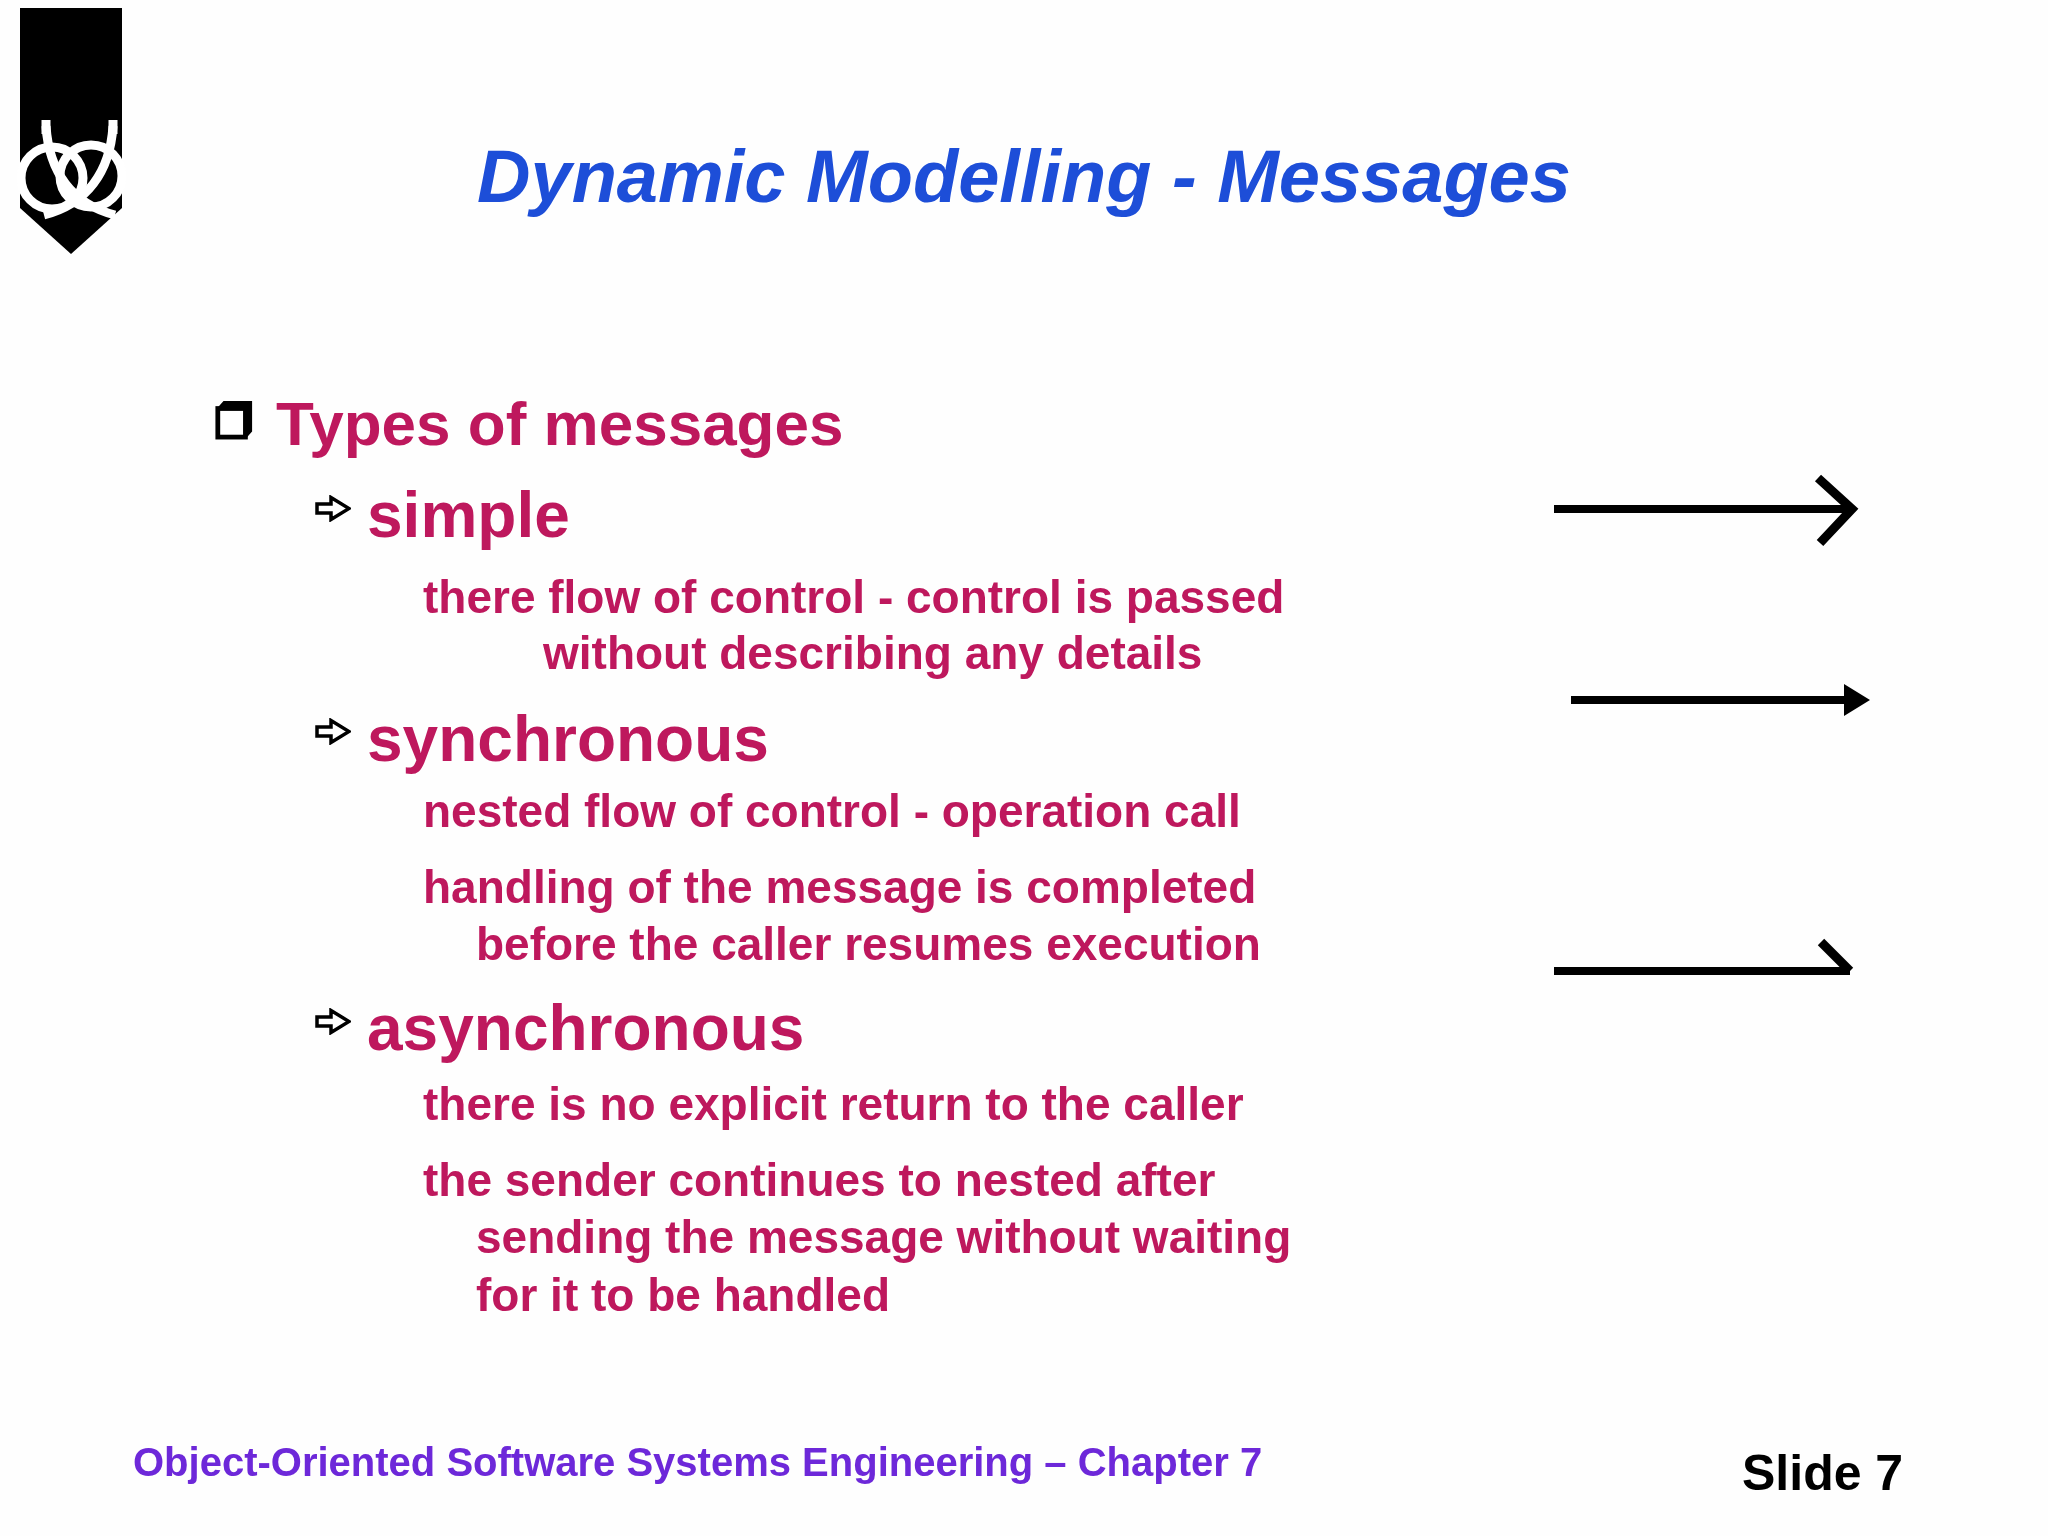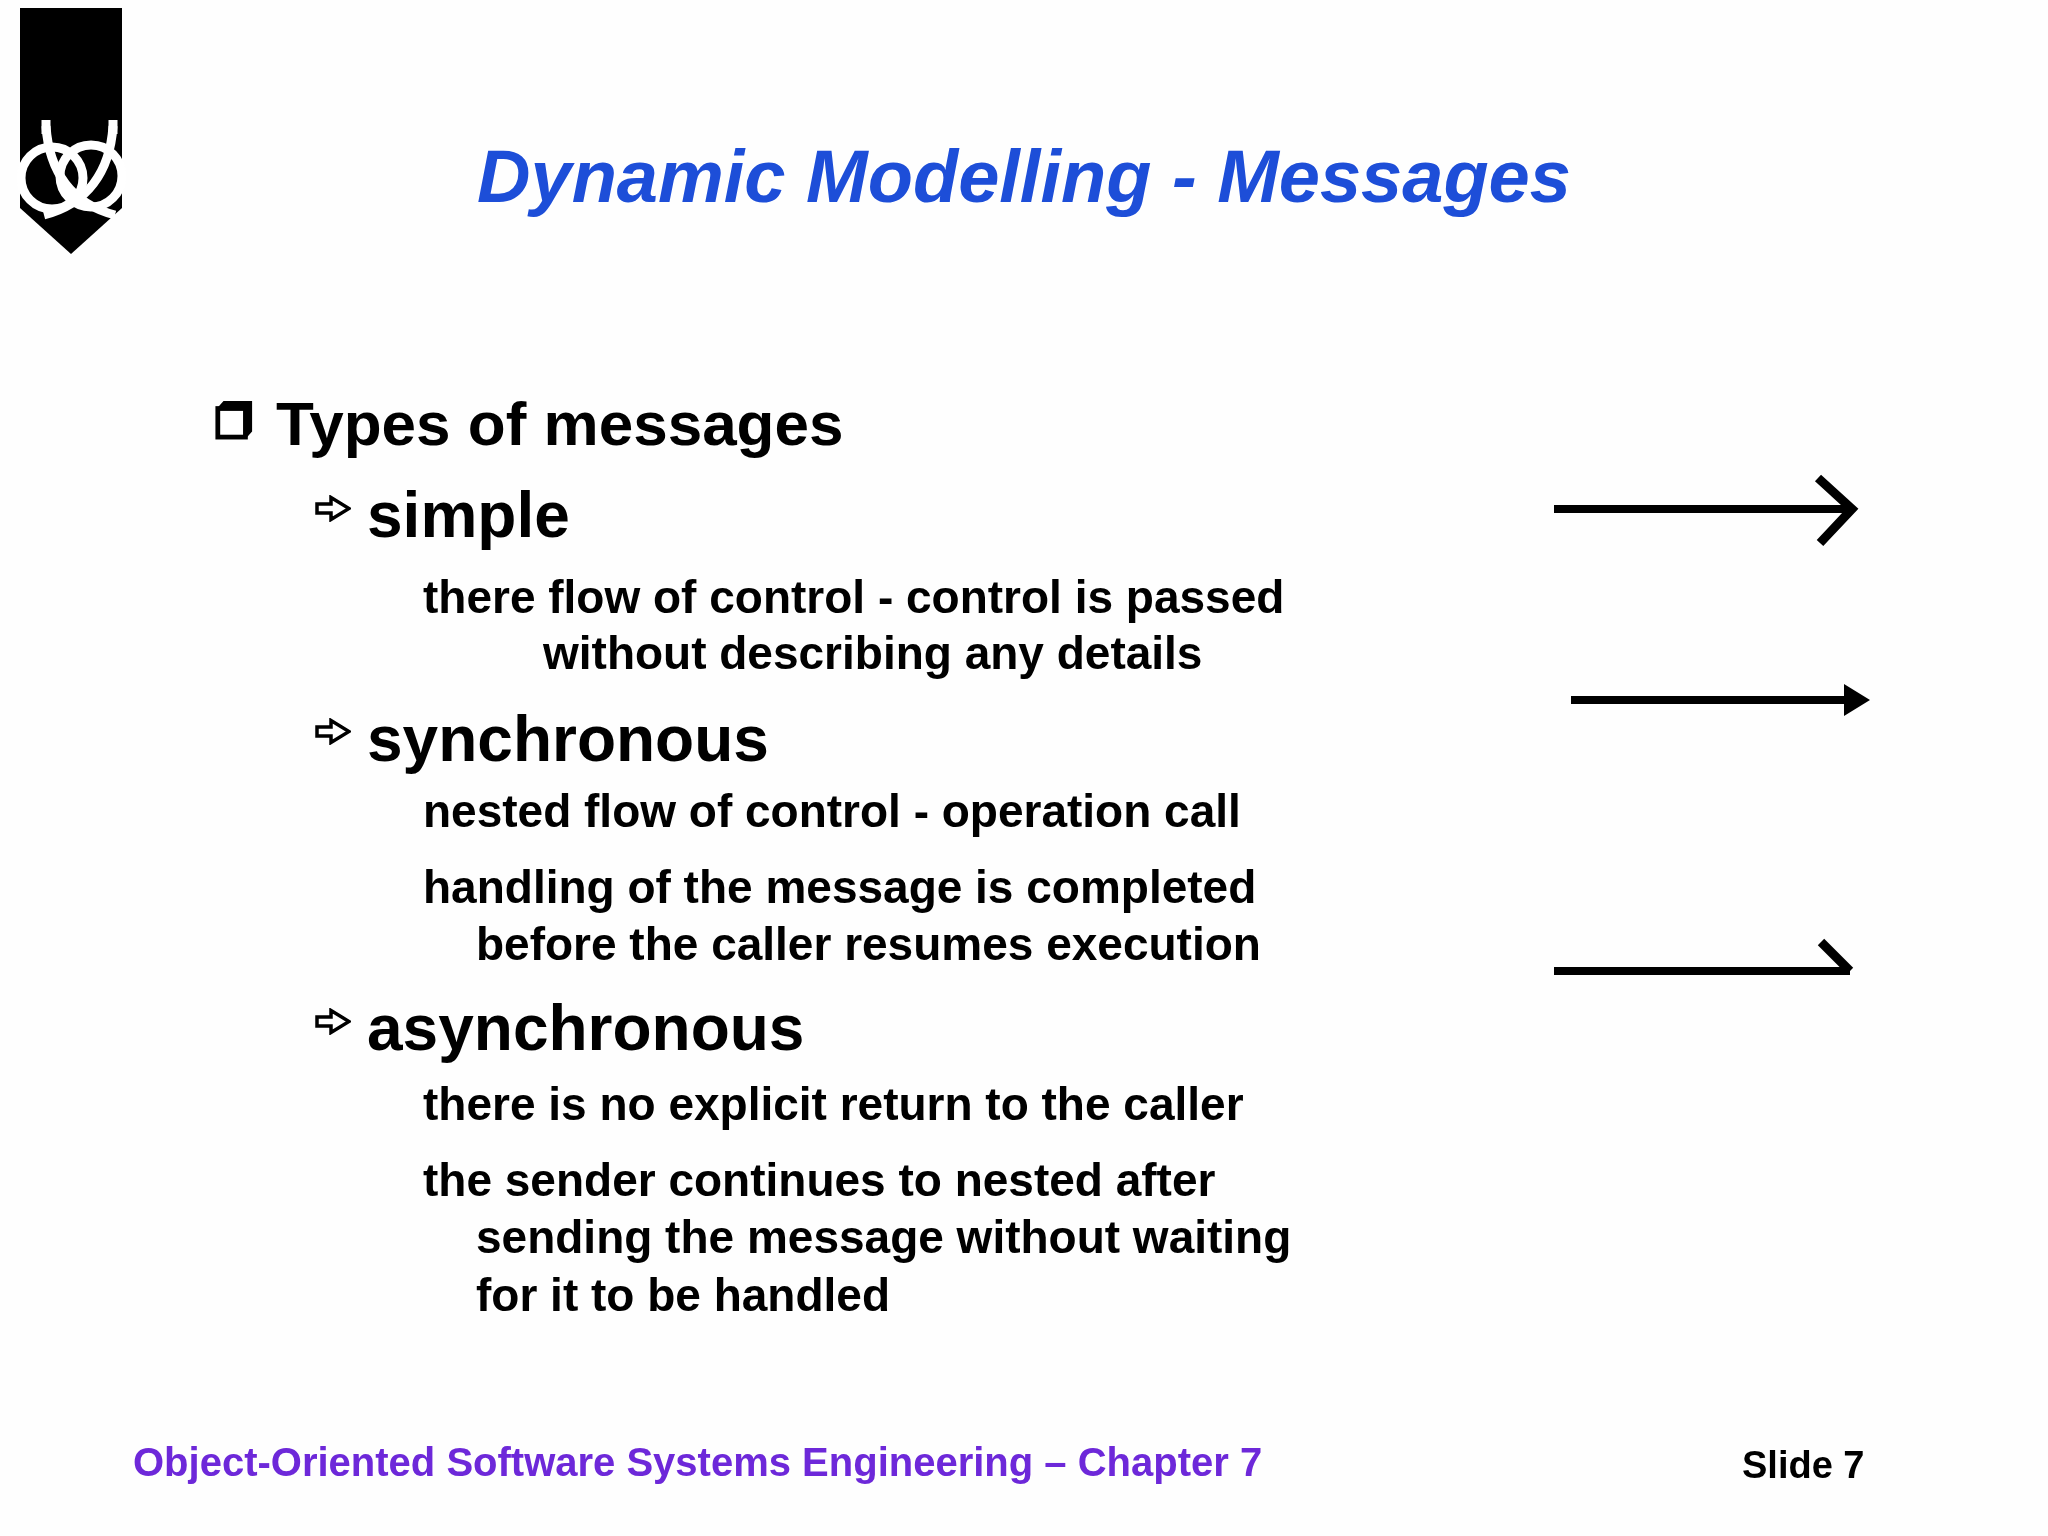--- a/index.html
+++ b/index.html
@@ -8,21 +8,21 @@
     width:2048px;height:1536px;
     background:#fefefe;
     overflow:hidden;
     font-family:"Liberation Sans", sans-serif;
   }
   .abs{position:absolute;}
   .line{
     position:absolute;
     white-space:nowrap;
     font-weight:bold;
-    color:#000000;
+    color:#be185d;
     line-height:1.12;
   }
   .title{
     position:absolute;
     left:0;right:0;
     top:134px;
     text-align:center;
     font-size:74px;
     font-weight:bold;
     font-style:italic;
@@ -34,21 +34,21 @@
   .lvl3{font-size:46px;}
   .footer-left{
     position:absolute;
     left:133px;top:1440px;
     font-size:40px;font-weight:bold;
     color:#6d28d9;white-space:nowrap;
   }
   .slide-number{
     position:absolute;
     left:1742px;top:1444px;
-    font-size:38px;font-weight:bold;
+    font-size:50px;font-weight:bold;
     color:#000;white-space:nowrap;
   }
   svg{display:block;}
 </style>
 </head>
 <body>
 
 <div class="slide">
 
   <svg class="abs" style="left:10px;top:8px;" width="122" height="248" viewBox="0 0 122 248">

